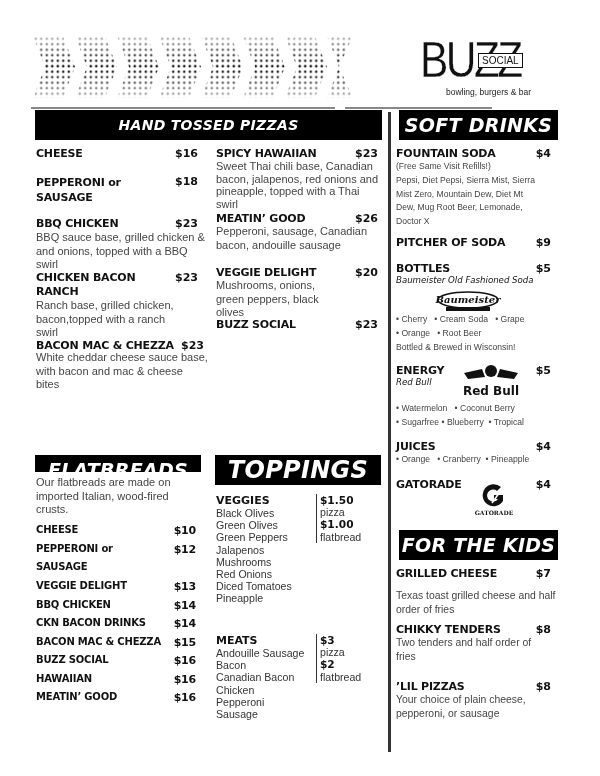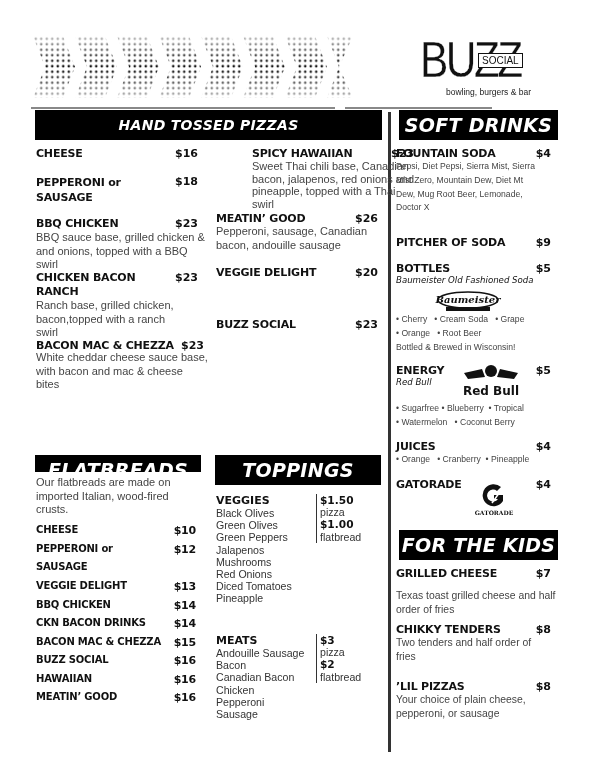--- a/index.html
+++ b/index.html
@@ -99,54 +99,55 @@
   <div class="name" style="width:110px; line-height:14px;">CHICKEN BACON RANCH</div>
   <div class="price" style="right:8px;">$23</div>
   <div class="desc" style="width:150px;">Ranch base, grilled chicken, bacon,topped with a ranch swirl</div>
 </div>
 <div class="item" style="left:36px; top:339px; width:172px;">
   <div class="name">BACON MAC &amp; CHEZZA</div>
   <div class="price" style="right:4px;">$23</div>
   <div class="desc" style="margin-top:-1px;">White cheddar cheese sauce base, with bacon and mac &amp; cheese bites</div>
 </div>
 
-<div class="item" style="left:216px; top:147px; width:162px;margin-left:36px;">
+<div class="item" style="left:216px; top:147px; width:162px;">
   <div class="name">SPICY HAWAIIAN</div>
   <div class="price">$23</div>
   <div class="desc" style="width:165px; line-height:12.5px;">Sweet Thai chili base, Canadian bacon, jalapenos, red onions and pineapple, topped with a Thai swirl</div>
 </div>
 <div class="item" style="left:216px; top:212px; width:162px;">
   <div class="name">MEATIN’ GOOD</div>
   <div class="price">$26</div>
   <div class="desc" style="width:165px;">Pepperoni, sausage, Canadian  bacon, andouille sausage</div>
 </div>
 <div class="item" style="left:216px; top:266px; width:162px;">
   <div class="name">VEGGIE DELIGHT</div>
   <div class="price">$20</div>
+  <div class="desc" style="width:130px;">Mushrooms, onions, green peppers, black olives</div>
 </div>
 <div class="item" style="left:216px; top:318px; width:162px;">
   <div class="name">BUZZ SOCIAL</div>
   <div class="price">$23</div>
 </div>
 
 <div class="abs band" style="left:35px; top:455px; width:166px; height:17px; font-size:19px; line-height:30px;">FLATBREADS</div>
 <div class="abs desc" style="left:36px; top:476px; width:165px; line-height:13.5px;">Our flatbreads are made on imported Italian, wood-fired crusts.</div>
 
 <div class="fb-row" style="left:36px; top:524px; width:160px;"><span>CHEESE</span><span class="price">$10</span></div>
 <div class="fb-row" style="left:36px; top:543px; width:160px;"><span>PEPPERONI or</span><span class="price">$12</span></div>
 <div class="fb-row" style="left:36px; top:561px; width:160px;"><span>SAUSAGE</span></div>
 <div class="fb-row" style="left:36px; top:580px; width:160px;"><span>VEGGIE DELIGHT</span><span class="price">$13</span></div>
 <div class="fb-row" style="left:36px; top:599px; width:160px;"><span>BBQ CHICKEN</span><span class="price">$14</span></div>
 <div class="fb-row" style="left:36px; top:617px; width:160px;"><span>CKN BACON DRINKS</span><span class="price">$14</span></div>
 <div class="fb-row" style="left:36px; top:636px; width:160px;"><span>BACON MAC &amp; CHEZZA</span><span class="price">$15</span></div>
 <div class="fb-row" style="left:36px; top:654px; width:160px;"><span>BUZZ SOCIAL</span><span class="price">$16</span></div>
 <div class="fb-row" style="left:36px; top:673px; width:160px;"><span>HAWAIIAN</span><span class="price">$16</span></div>
 <div class="fb-row" style="left:36px; top:691px; width:160px;"><span>MEATIN’ GOOD</span><span class="price">$16</span></div>
 
-<div class="abs band" style="left:215px; top:455px; width:166px; height:30px; font-size:19px; line-height:30px;">TOPPINGS</div>
+<div class="abs band" style="left:215px; top:455px; width:166px; height:30px; font-size:24px; line-height:30px;">TOPPINGS</div>
 
 <div class="abs" style="left:216px; top:494px; width:100px;">
   <div class="top-label">VEGGIES</div>
   <div class="top-list">
     <div>Black Olives</div>
     <div>Green Olives</div>
     <div>Green Peppers</div>
     <div>Jalapenos</div>
     <div>Mushrooms</div>
     <div>Red Onions</div>
@@ -177,20 +178,21 @@
   <div>pizza</div>
   <div><b>$2</b></div>
   <div>flatbread</div>
 </div>
 
 <div class="abs band" style="left:399px; top:110px; width:159px; height:30px; font-size:19px; line-height:30px;">SOFT DRINKS</div>
 
 <div class="item" style="left:396px; top:147px; width:155px;">
   <div class="name">FOUNTAIN SODA</div>
   <div class="price">$4</div>
+  <div class="drink-desc">(Free Same Visit Refills!)</div>
   <div class="drink-desc" style="width:140px;">Pepsi, Diet Pepsi, Sierra Mist, Sierra Mist Zero, Mountain Dew, Diet Mt Dew, Mug Root Beer, Lemonade, Doctor X</div>
 </div>
 
 <div class="item" style="left:396px; top:236px; width:155px;">
   <div class="name">PITCHER OF SODA</div>
   <div class="price">$9</div>
 </div>
 
 <div class="item" style="left:396px; top:262px; width:155px;">
   <div class="name">BOTTLES</div>
@@ -217,22 +219,22 @@
 </div>
 <div class="brand-box" style="left:460px; top:363px; width:62px; height:34px;">
   <svg width="62" height="34" viewBox="0 0 62 34">
     <circle cx="31" cy="8" r="6" fill="#111"></circle>
     <path d="M4 10 L22 6 L25 14 L8 16 Z" fill="#111"></path>
     <path d="M58 10 L40 6 L37 14 L54 16 Z" fill="#111"></path>
     <text x="31" y="32" text-anchor="middle" font-family="DejaVu Sans, sans-serif" font-weight="700" font-size="12" fill="#111">Red Bull</text>
   </svg>
 </div>
 <div class="item" style="left:396px; top:402px; width:160px;">
+  <div class="drink-desc" style="white-space:pre;">• Watermelon   • Coconut Berry</div>
   <div class="drink-desc" style="white-space:pre;">• Sugarfree • Blueberry  • Tropical</div>
-  <div class="drink-desc" style="white-space:pre;">• Watermelon   • Coconut Berry</div>
 </div>
 
 <div class="item" style="left:396px; top:440px; width:155px;">
   <div class="name">JUICES</div>
   <div class="price">$4</div>
   <div class="drink-desc" style="white-space:pre;">• Orange   • Cranberry  • Pineapple</div>
 </div>
 
 <div class="item" style="left:396px; top:478px; width:155px;">
   <div class="name">GATORADE</div>

